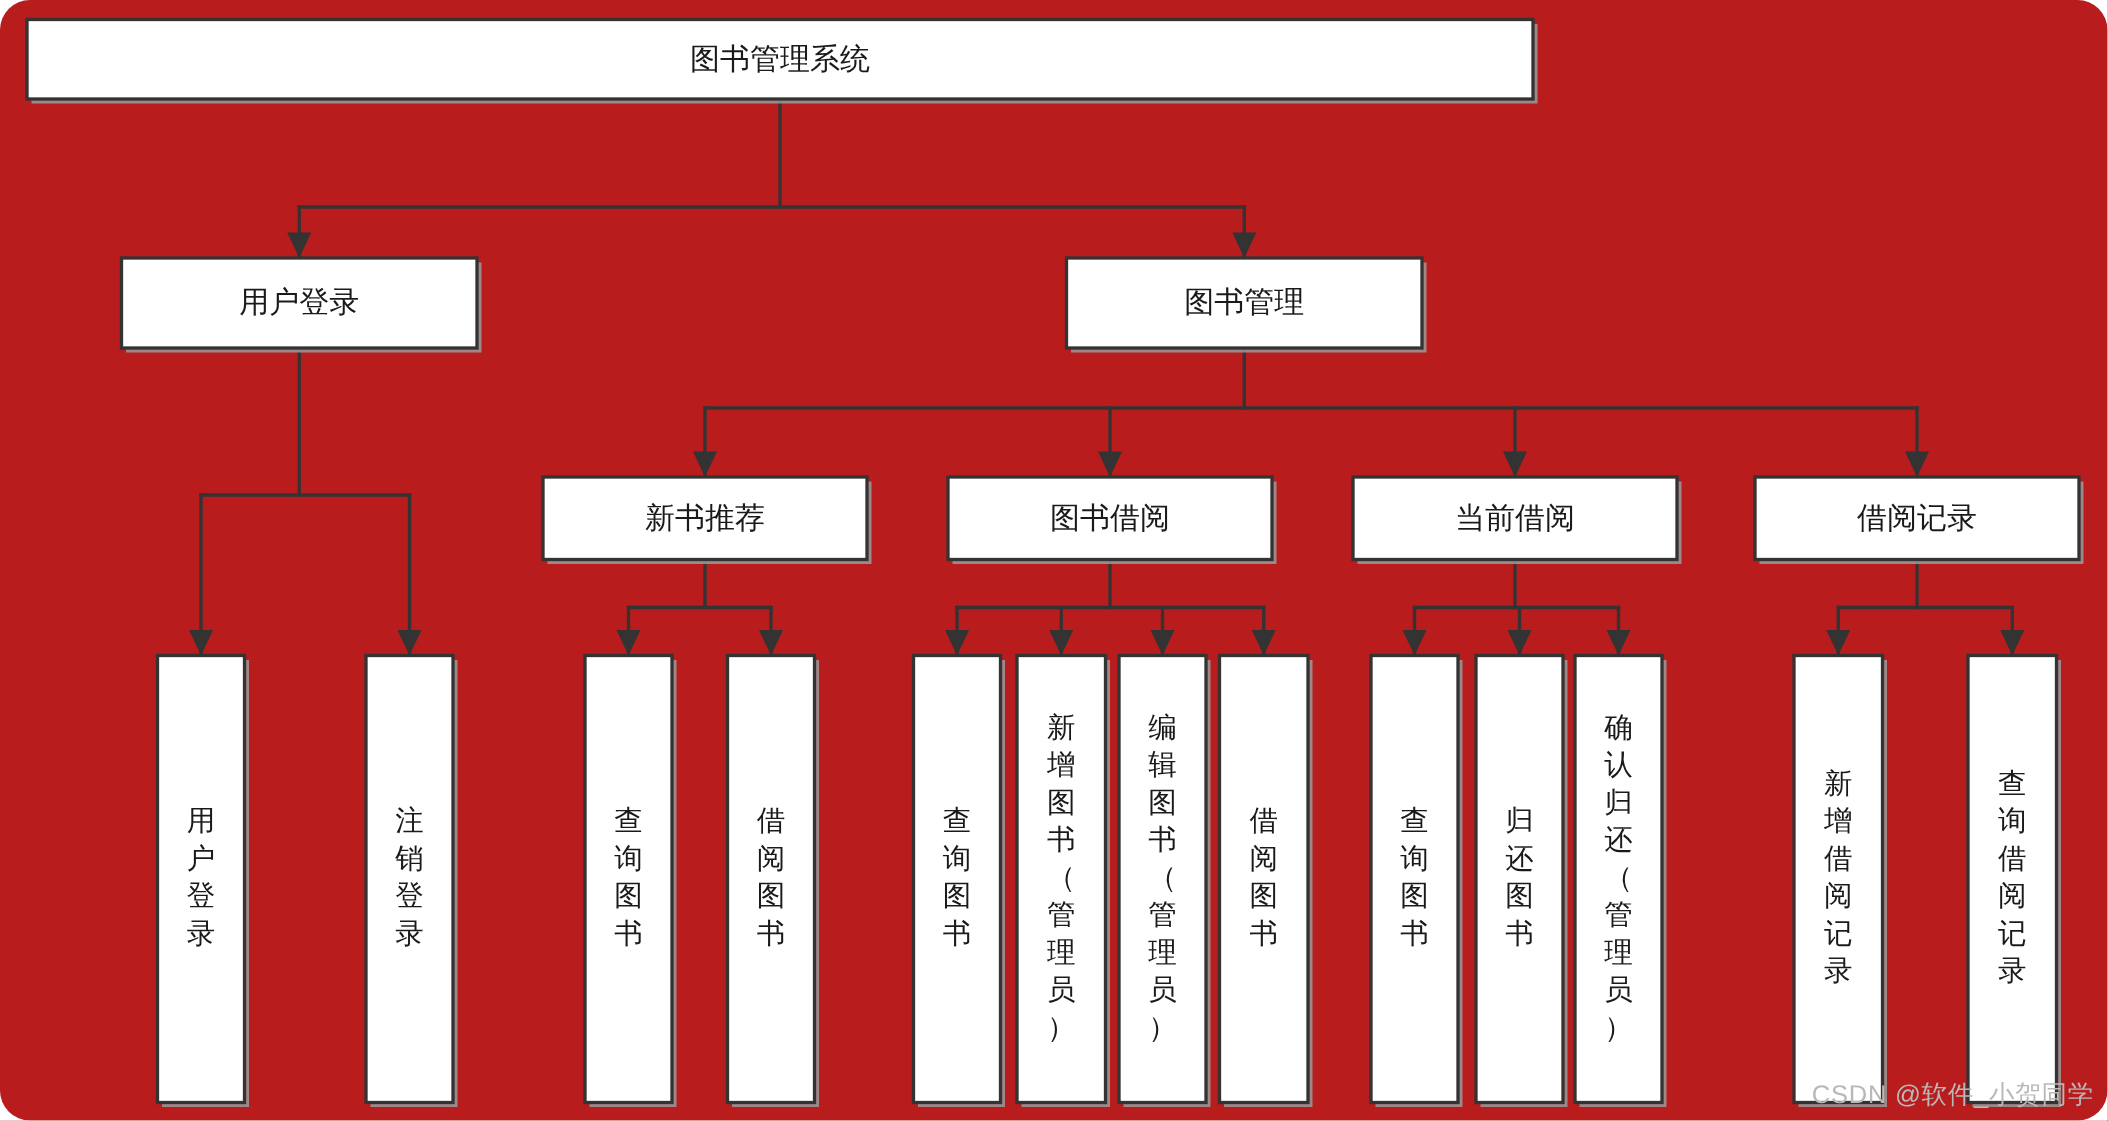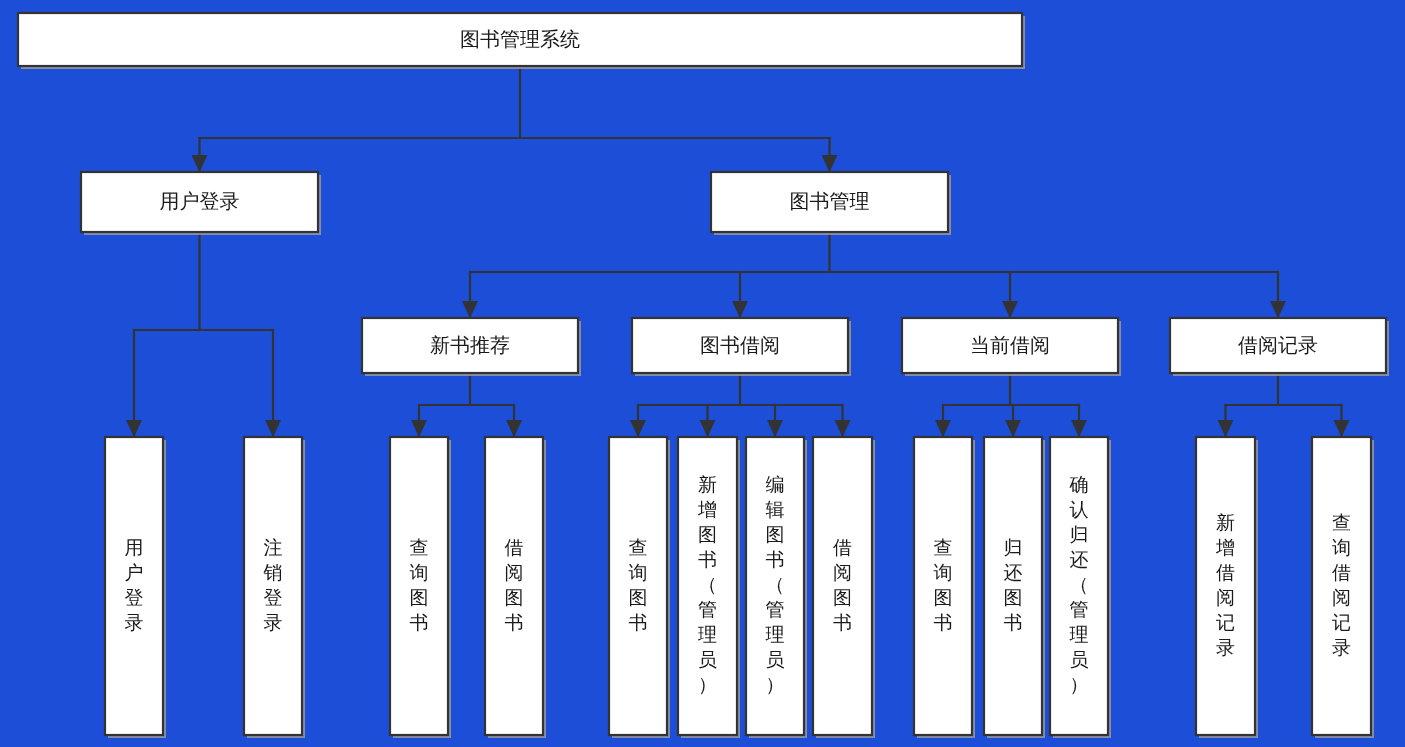--- a/index.html
+++ b/index.html
@@ -8,22 +8,23 @@
     padding: 0;
     background: #ffffff;
   }
   body {
     font-family: "Liberation Sans", "DejaVu Sans", sans-serif;
   }
   #diagram-root {
     position: relative;
     width: 1405px;
     height: 747px;
-    background: #1d4ed8;
+    background: #b91c1c;
     overflow: hidden;
+    border-radius: 20px;
   }
   #tree-svg {
     position: absolute;
     left: 0;
     top: 0;
     width: 1405px;
     height: 747px;
     display: block;
   }
   .node-box {
@@ -226,13 +227,14 @@
           <rect x="1196" y="437" width="59" height="298" class="node-box"></rect>
           <text x="1225.5" y="0" class="node-label-v"><tspan x="1225.5" y="523.5">新</tspan><tspan x="1225.5" y="548.5">增</tspan><tspan x="1225.5" y="573.5">借</tspan><tspan x="1225.5" y="598.5">阅</tspan><tspan x="1225.5" y="623.5">记</tspan><tspan x="1225.5" y="648.5">录</tspan></text>
         </g>
         <g>
           <rect x="1315" y="440" width="59" height="298" class="node-shadow"></rect>
           <rect x="1312" y="437" width="59" height="298" class="node-box"></rect>
           <text x="1341.5" y="0" class="node-label-v"><tspan x="1341.5" y="523.5">查</tspan><tspan x="1341.5" y="548.5">询</tspan><tspan x="1341.5" y="573.5">借</tspan><tspan x="1341.5" y="598.5">阅</tspan><tspan x="1341.5" y="623.5">记</tspan><tspan x="1341.5" y="648.5">录</tspan></text>
         </g>
       </g>
   </svg>
+  <div class="watermark-text">CSDN @软件_小贺同学</div>
 </div>
 
 </body></html>

